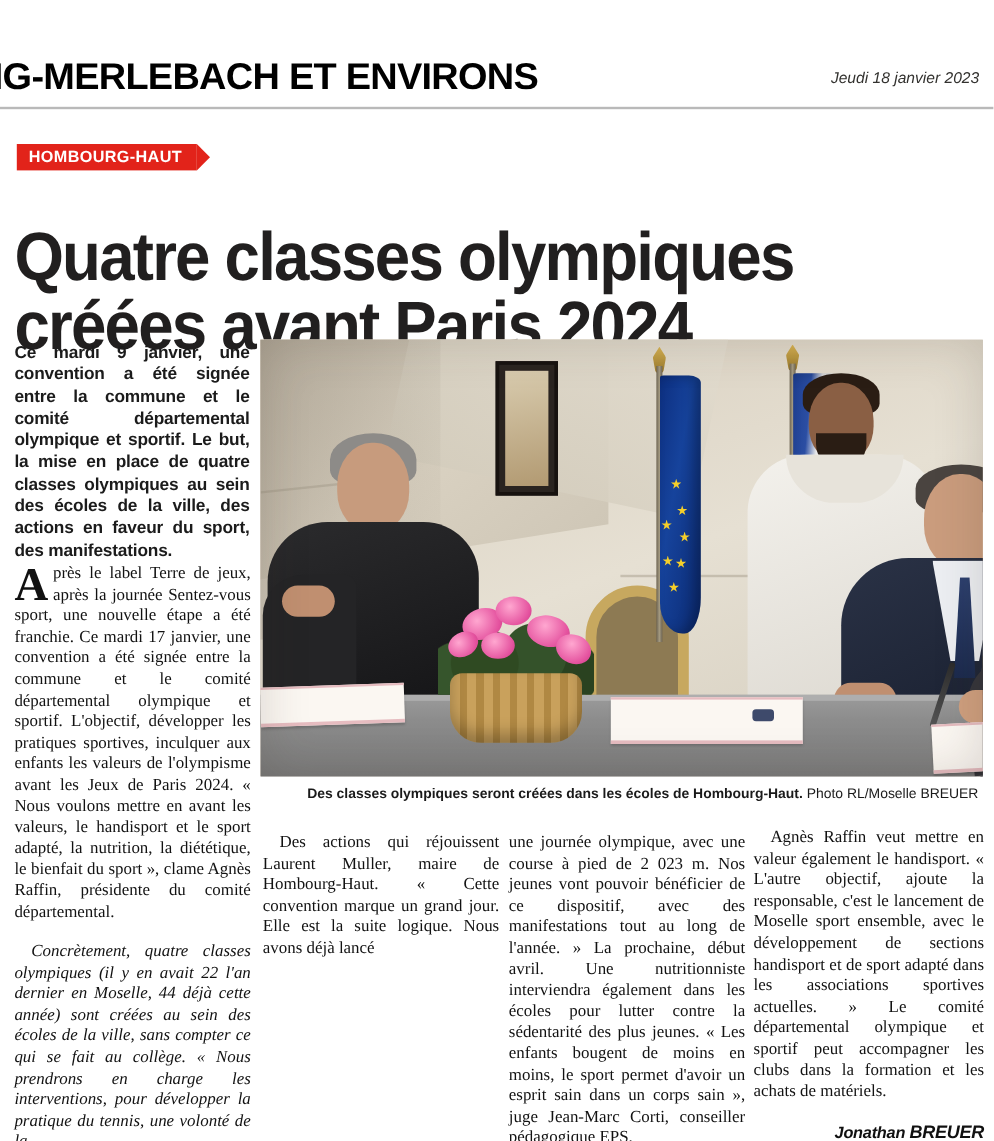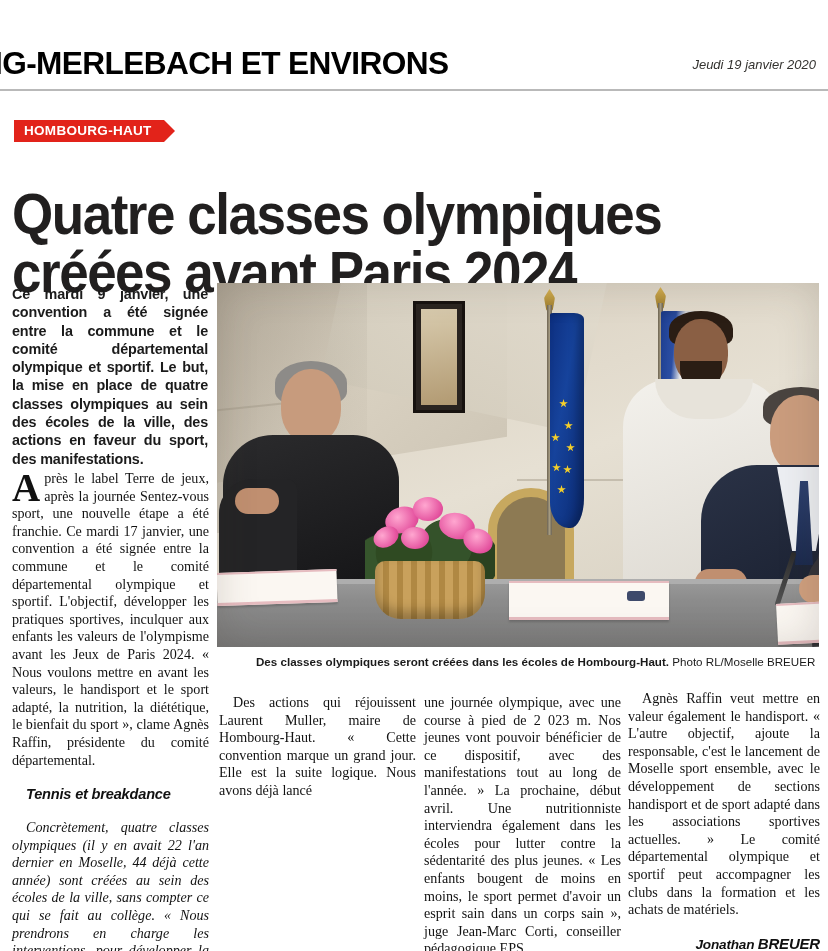--- a/index.html
+++ b/index.html
@@ -389,21 +389,21 @@
   }
   .caption b { font-weight: bold; margin-left: 39px; }
   .caption .credit { font-weight: normal; }
 
 </style>
 </head>
 <body>
 
 <div class="masthead">
   <div class="masthead-title">IG-MERLEBACH ET ENVIRONS</div>
-  <div class="masthead-date">Jeudi 19 janvier 2020</div>
+  <div class="masthead-date">Jeudi 18 janvier 2023</div>
   <div class="masthead-rule"></div>
 </div>
 
 <div class="section-tag-wrap">
   <span class="section-tag">HOMBOURG-HAUT</span>
 </div>
 
 <h1 class="headline">
   <span class="hl-line">Quatre classes olympiques</span>
   <span class="hl-line">créées avant Paris 2024</span>
@@ -507,21 +507,20 @@
     <div class="photo-vignette"></div>
   </div>
 </figure>
 
 <div class="caption">
   <b>Des classes olympiques seront créées dans les écoles de Hombourg-Haut.</b><span class="credit"> Photo RL/Moselle BREUER</span>
 </div>
 
 <div class="col col-1">
   <p class="no-indent"><span class="drop-cap">A</span><span>près le label Terre de jeux, après la journée Sentez-vous sport, une nouvelle étape a été franchie. Ce mardi 17 janvier, une convention a été signée entre la commune et le comité départemental olympique et sportif. L'objectif, développer les pratiques sportives, inculquer aux enfants les valeurs de l'olympisme avant les Jeux de Paris 2024. « Nous voulons mettre en avant les valeurs, le handisport et le sport adapté, la nutrition, la diététique, le bienfait du sport », clame Agnès Raffin, présidente du comité départemental.</span></p>
-  <p class="subhead gap-before">Tennis et breakdance</p>
   <p>Concrètement, quatre classes olympiques (il y en avait 22 l'an dernier en Moselle, 44 déjà cette année) sont créées au sein des écoles de la ville, sans compter ce qui se fait au collège. « Nous prendrons en charge les interventions, pour développer la pratique du tennis, une volonté de la</p>
 </div>
 
 <div class="col col-2">
   <p>Des actions qui réjouissent Laurent Muller, maire de Hombourg-Haut. « Cette convention marque un grand jour. Elle est la suite logique. Nous avons déjà lancé</p>
 </div>
 
 <div class="col col-3">
   <p class="no-indent">une journée olympique, avec une course à pied de 2 023 m. Nos jeunes vont pouvoir bénéficier de ce dispositif, avec des manifestations tout au long de l'année. » La prochaine, début avril. Une nutritionniste interviendra également dans les écoles pour lutter contre la sédentarité des plus jeunes. « Les enfants bougent de moins en moins, le sport permet d'avoir un esprit sain dans un corps sain », juge Jean-Marc Corti, conseiller pédagogique EPS.</p>
 </div>

